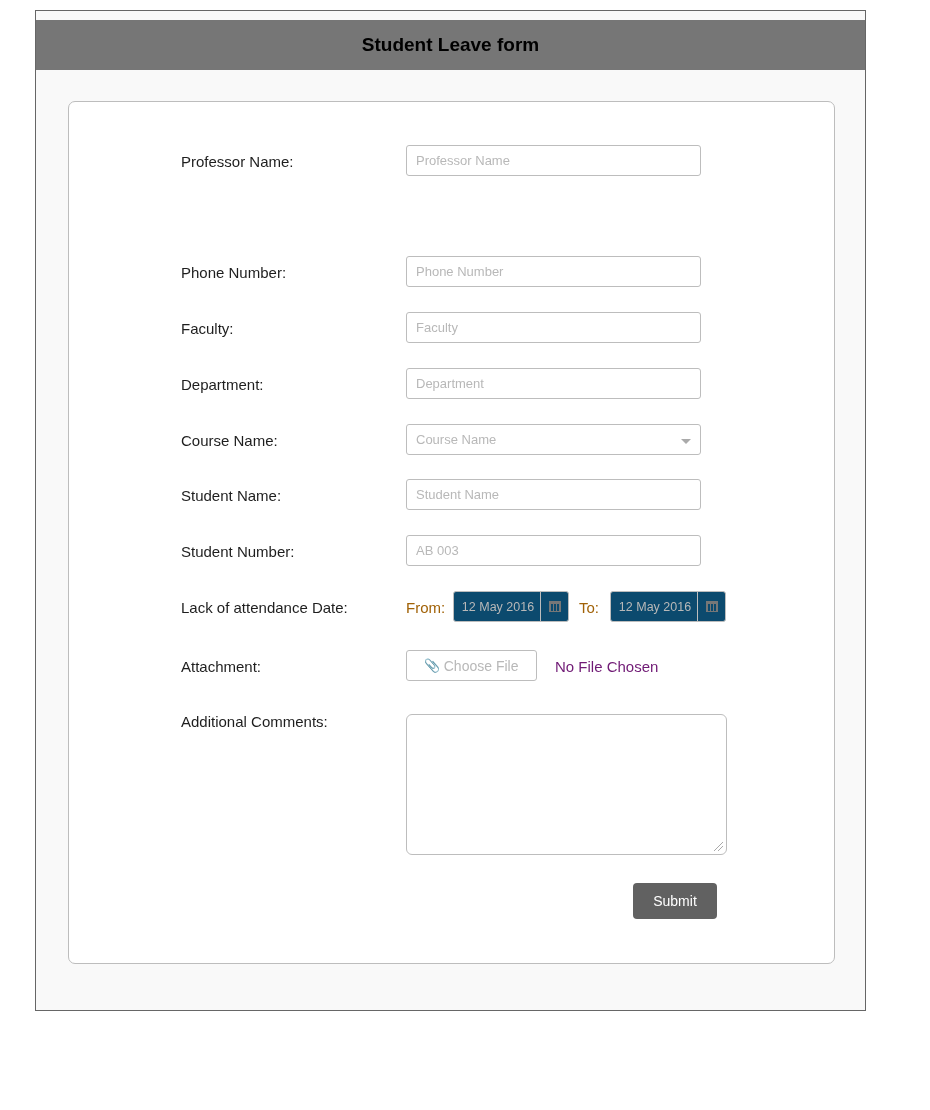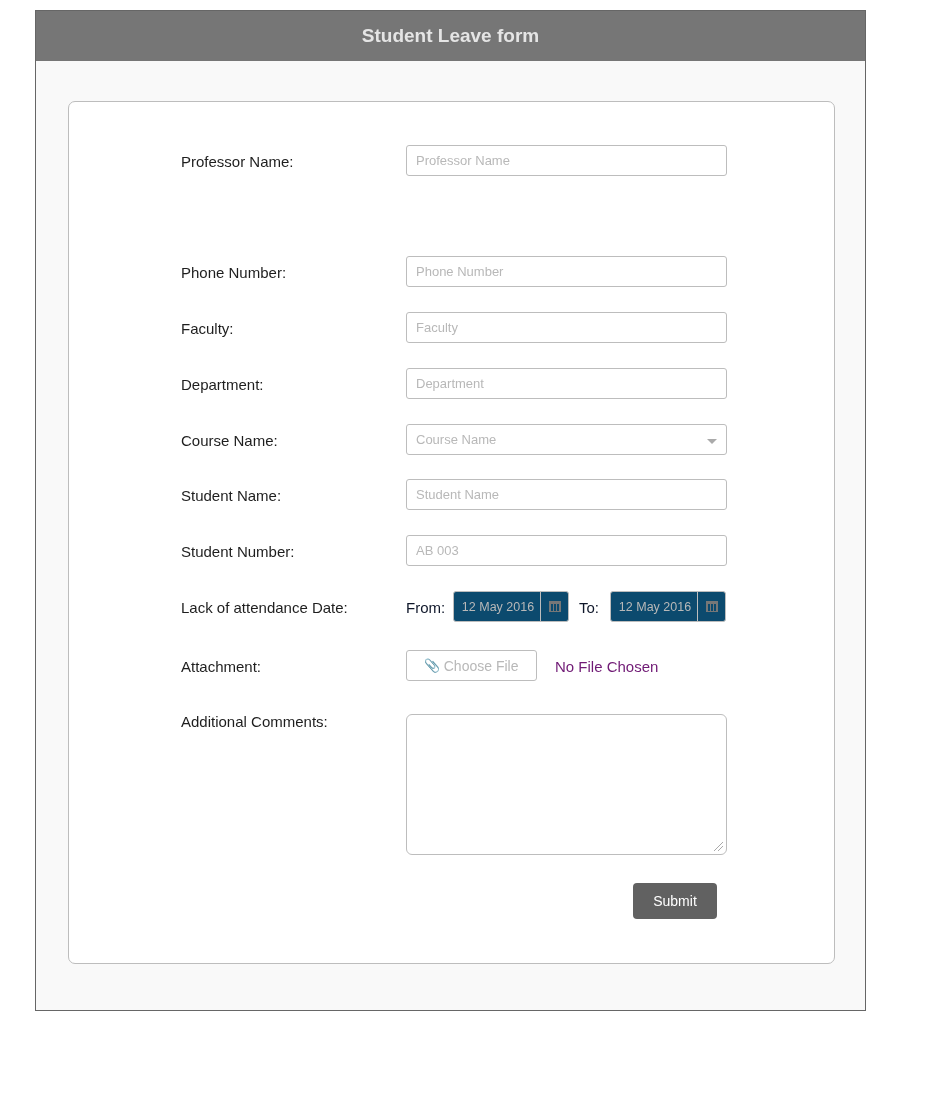--- a/index.html
+++ b/index.html
@@ -4,47 +4,47 @@
   <style>
     * { box-sizing: border-box; margin: 0; padding: 0; }
     html, body { width: 930px; height: 1110px; background: #ffffff; overflow: hidden; }
     body { font-family: "Liberation Sans", "DejaVu Sans", sans-serif; color: #222; position: relative; }
 
     .window {
       position: absolute; left: 35px; top: 10px; width: 831px; height: 1001px;
       background: #f9f9f9; border: 1px solid #666;
     }
     .titlebar {
-      height: 50px; background: #767676; color: #e5e5e5;
+      height: 50px; background: #767676; color: #000000;
       display: flex; align-items: center; justify-content: center;
-      font-size: 19px; font-weight: bold;
+      font-size: 19px; font-weight: bold; margin-top: 9px;
     }
     .card {
       position: absolute; left: 32px; top: 90px; width: 767px; height: 863px;
       background: #ffffff; border: 1px solid #bdbdbd; border-radius: 7px;
     }
     .row { position: absolute; left: 0; width: 100%; height: 31px; }
     .label {
       position: absolute; left: 112px; top: 50%; transform: translateY(-50%);
       font-size: 15px; color: #1e1e1e; white-space: nowrap; text-align: center;
     }
     .input {
-      position: absolute; left: 337px; top: 0; width: 321px; height: 31px;
+      position: absolute; left: 337px; top: 0; width: 295px; height: 31px;
       border: 1px solid #bdbdbd; border-radius: 3px; background: #fff;
       font-size: 13px; color: #b8b8b8; padding-left: 9px;
       display: flex; align-items: center;
     }
     .select-caret {
       position: absolute; right: 9px; top: 14px; width: 0; height: 0;
       border-left: 5px solid transparent; border-right: 5px solid transparent;
       border-top: 5px solid #aaa;
     }
     .inline-label {
       position: absolute; top: 50%; transform: translateY(-50%);
-      font-size: 15px; color: #0f172a;
+      font-size: 15px; color: #a16207;
     }
     .datebox {
       position: absolute; top: 0; width: 116px; height: 31px;
       border: 1px solid #bdbdbd; border-radius: 3px; background: #0c4a6e;
       display: flex; align-items: center;
     }
     .datebox .dval { flex: 1; font-size: 12.5px; color: #b8b8b8; text-align: center; padding-left: 2px; }
     .datebox .dicon {
       width: 28px; height: 100%; border-left: 1px solid #bdbdbd;
       display: flex; align-items: center; justify-content: center;

